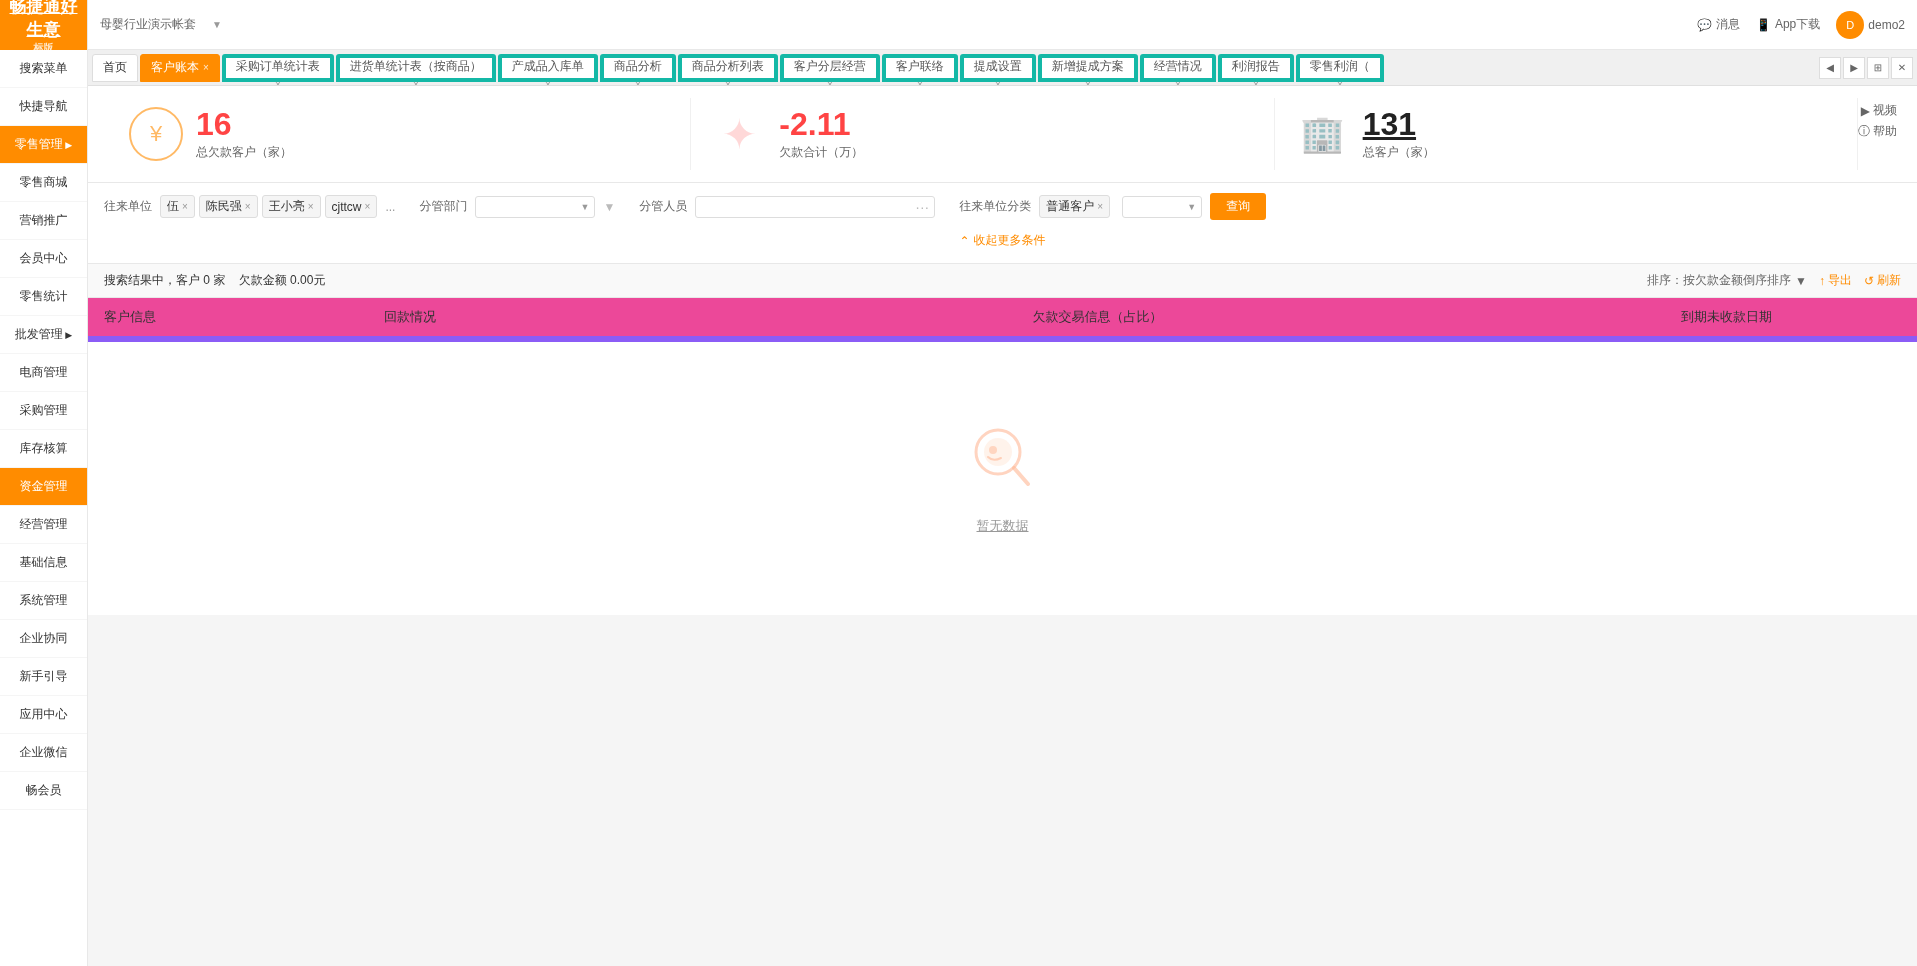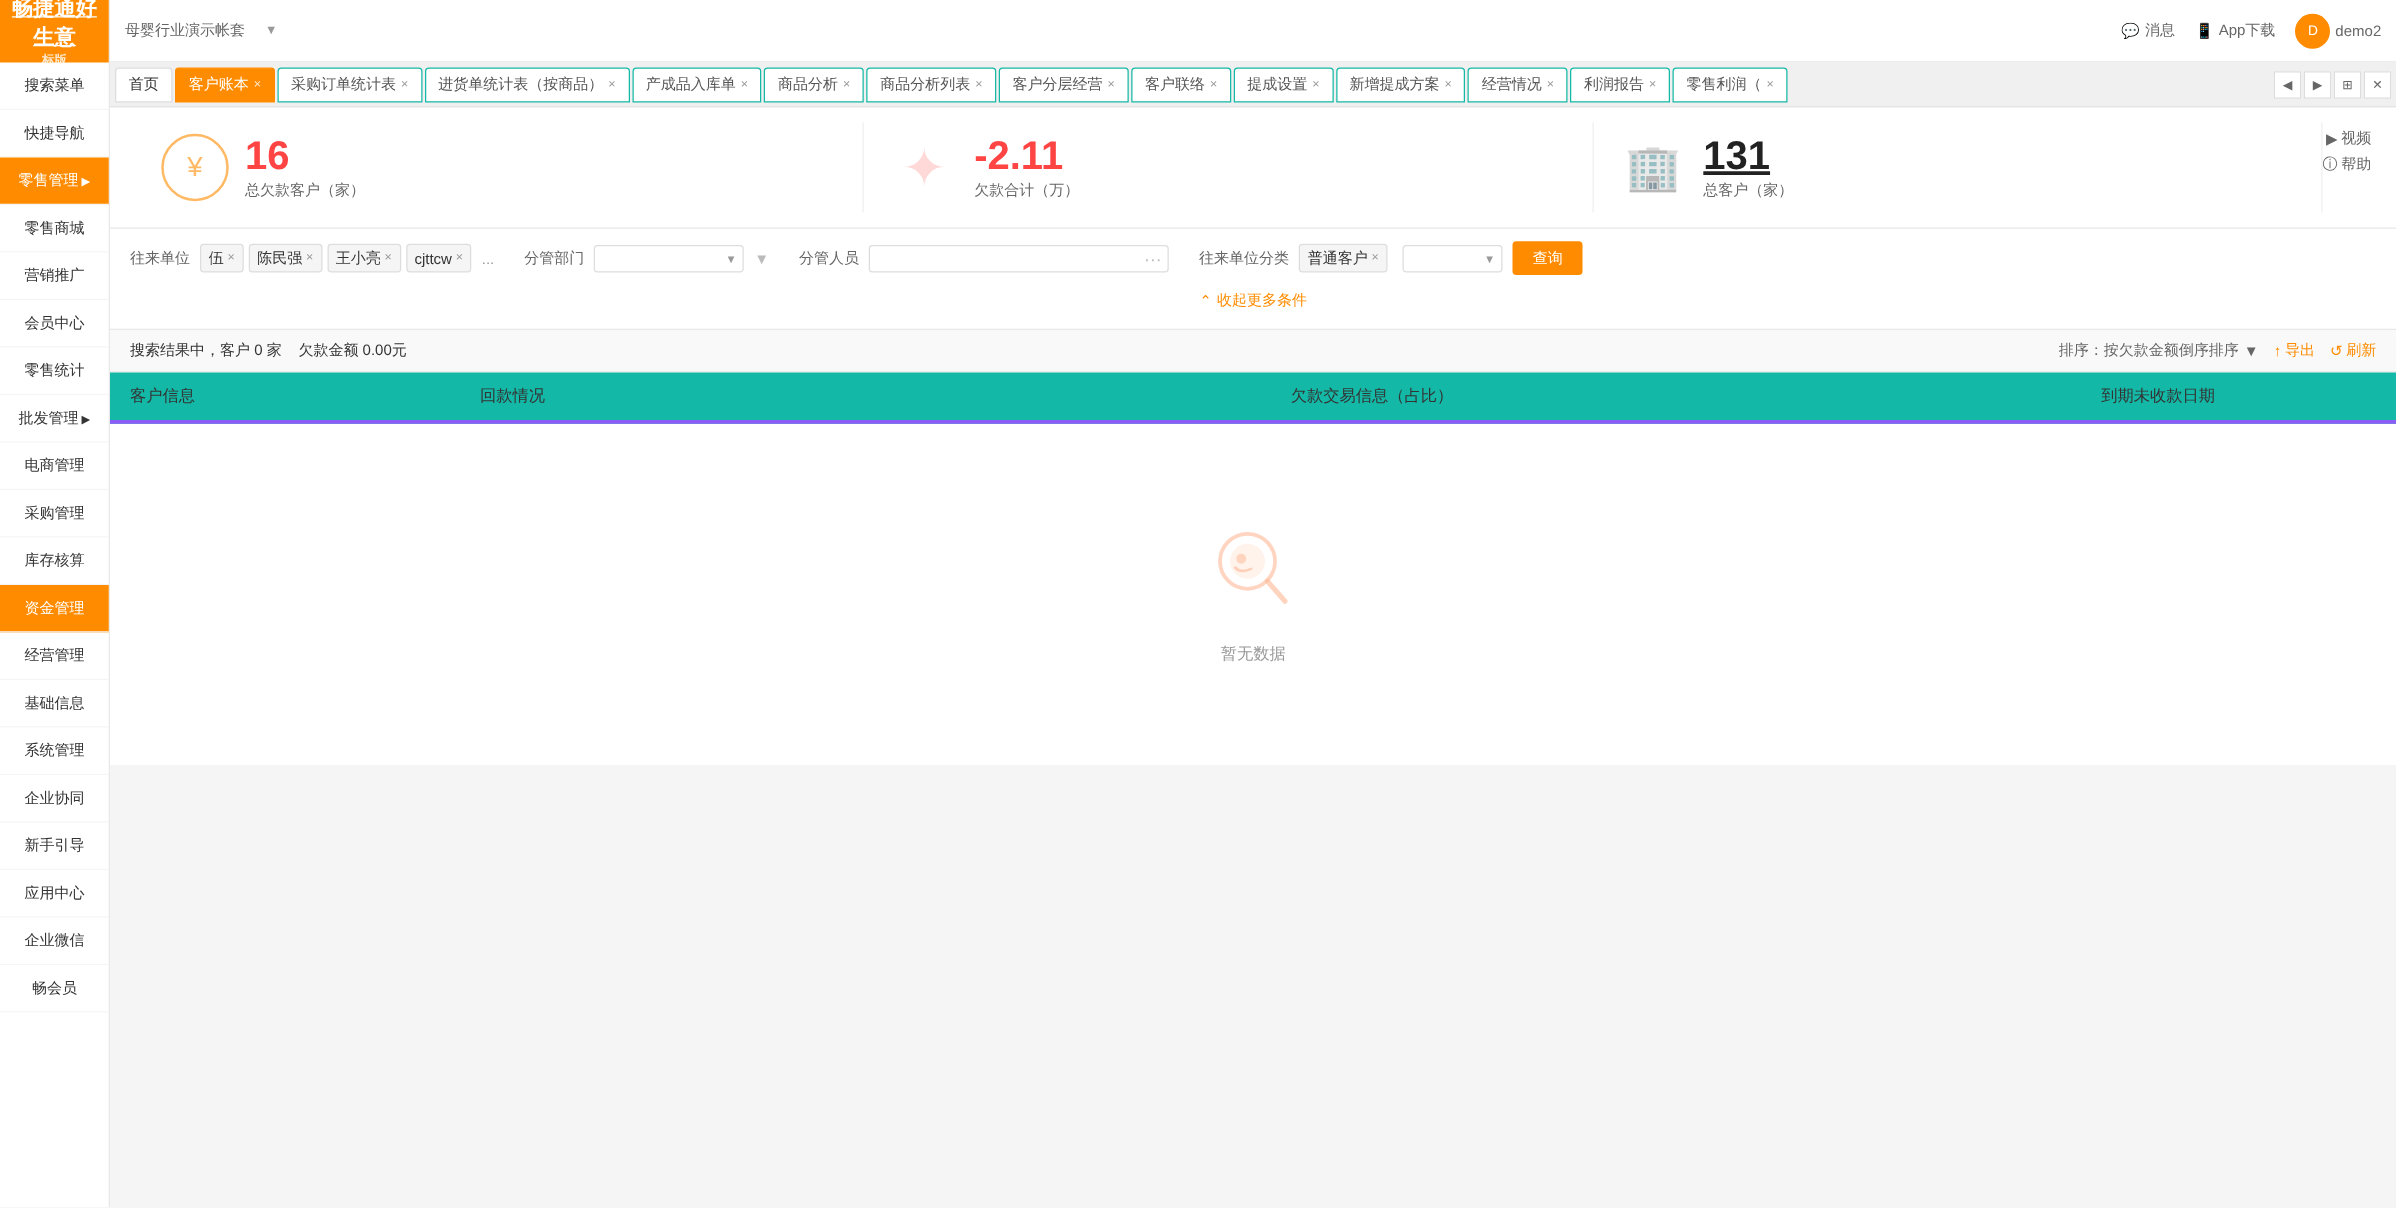--- a/index.html
+++ b/index.html
@@ -19,21 +19,21 @@
     .topbar-left { display: flex; align-items: center; gap: 16px; }
     .topbar-right { display: flex; align-items: center; gap: 16px; font-size: 12px; color: #666; }
     .topbar-right-item { display: flex; align-items: center; gap: 4px; cursor: pointer; }
     .avatar { width: 28px; height: 28px; border-radius: 50%; background: #ff8c00; display: flex; align-items: center; justify-content: center; color: white; font-size: 11px; }
 
     
     .tabbar { height: 36px; background: #f0f0f0; display: flex; align-items: center; padding: 0 4px; overflow-x: auto; flex-shrink: 0; border-bottom: 1px solid #e0e0e0; justify-content: flex-end; }
     .tabbar::-webkit-scrollbar { height: 3px; }
     .tab { display: flex; align-items: center; gap: 4px; padding: 0 10px; height: 28px; background: #e8e8e8; border-radius: 3px 3px 0 0; margin-right: 2px; font-size: 12px; color: #555; cursor: pointer; white-space: nowrap; flex-shrink: 0; border: 1px solid #ddd; }
     .tab.active { background: #ff8c00; color: white; border-color: #ff8c00; }
-    .tab.normal-tab { background: #fff; border: 1px solid #14b8a6; }
+    .tab.normal-tab { background: #fff; border: 4px solid #14b8a6; flex-direction: column; }
     .tab-close { font-size: 10px; color: #999; cursor: pointer; }
     .tab.active .tab-close { color: rgba(255,255,255,0.8); }
     .tab-home { background: #fff; border: 1px solid #ddd; color: #333; }
     .tabbar-arrows { display: flex; align-items: center; margin-left: auto; gap: 2px; flex-shrink: 0; }
     .tabbar-arrow { width: 22px; height: 22px; background: #fff; border: 1px solid #ddd; display: flex; align-items: center; justify-content: center; cursor: pointer; font-size: 10px; color: #666; }
 
     
     .content { flex: 1; overflow-y: auto; background: #f5f5f5; }
 
     
@@ -71,26 +71,26 @@
     
     .result-bar { background: #f9f9f9; padding: 8px 16px; border-bottom: 1px solid #e8e8e8; display: flex; align-items: center; justify-content: space-between; }
     .result-info { font-size: 12px; color: #666; }
     .result-info span { color: #333; }
     .result-actions { display: flex; align-items: center; gap: 12px; font-size: 12px; color: #666; }
     .result-sort { display: flex; align-items: center; gap: 4px; }
     .action-btn { display: flex; align-items: center; gap: 3px; cursor: pointer; color: #ff8c00; }
 
     
     .table-container { background: #fff; margin: 0; }
-    .table-header { display: grid; grid-template-columns: 280px 1fr 1fr 220px; padding: 10px 16px; border-bottom: 3px solid #8b5cf6; background: #14b8a6; }
+    .table-header { display: grid; grid-template-columns: 280px 1fr 1fr 220px; padding: 10px 16px; border-bottom: 6px solid #8b5cf6; background: #ec4899; }
     .table-header-cell { font-size: 13px; color: #333; font-weight: 500; }
 
     
     .empty-state { display: flex; flex-direction: column; align-items: center; justify-content: center; padding: 80px 0; gap: 12px; }
-    .empty-text { font-size: 13px; color: #999; }
+    .empty-text { font-size: 13px; color: #999; text-decoration: underline; }
 
     
     .search-empty-svg { width: 80px; height: 80px; }
 
     
     .query-btn { background: #ff8c00; color: white; border: none; padding: 5px 16px; border-radius: 3px; font-size: 12px; cursor: pointer; }
   </style>
 </head>
 <body>
 

